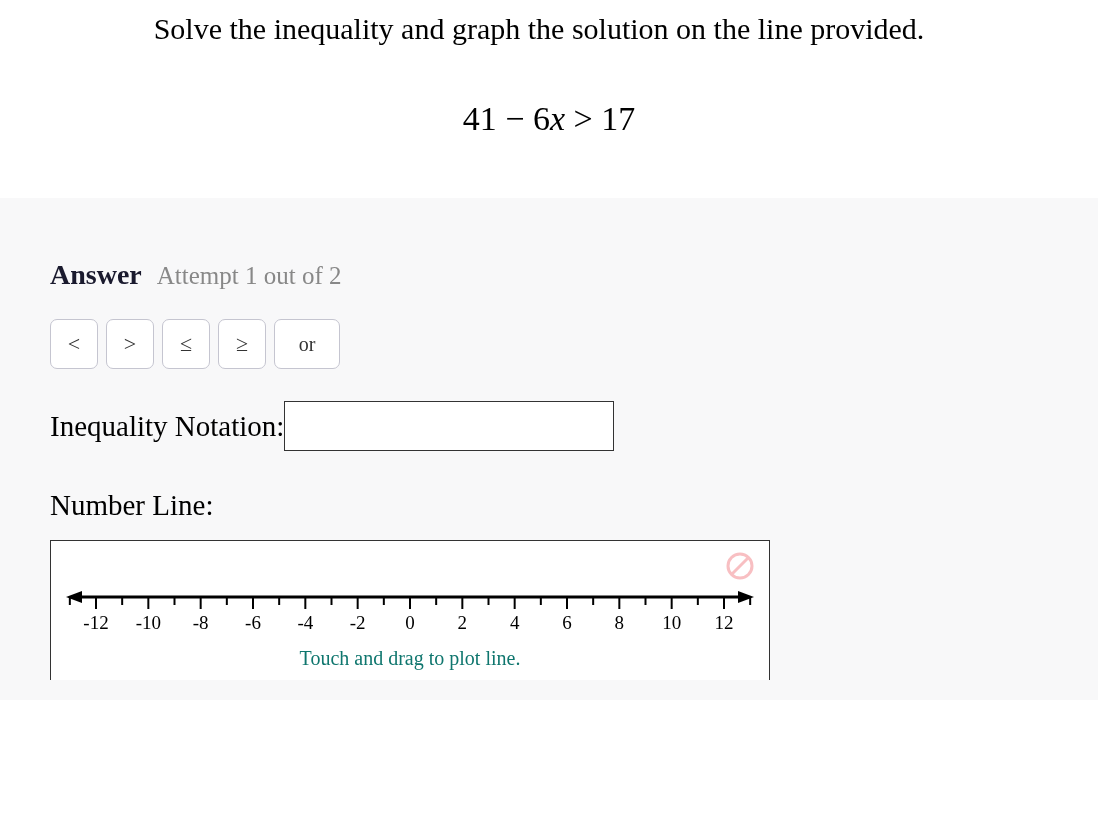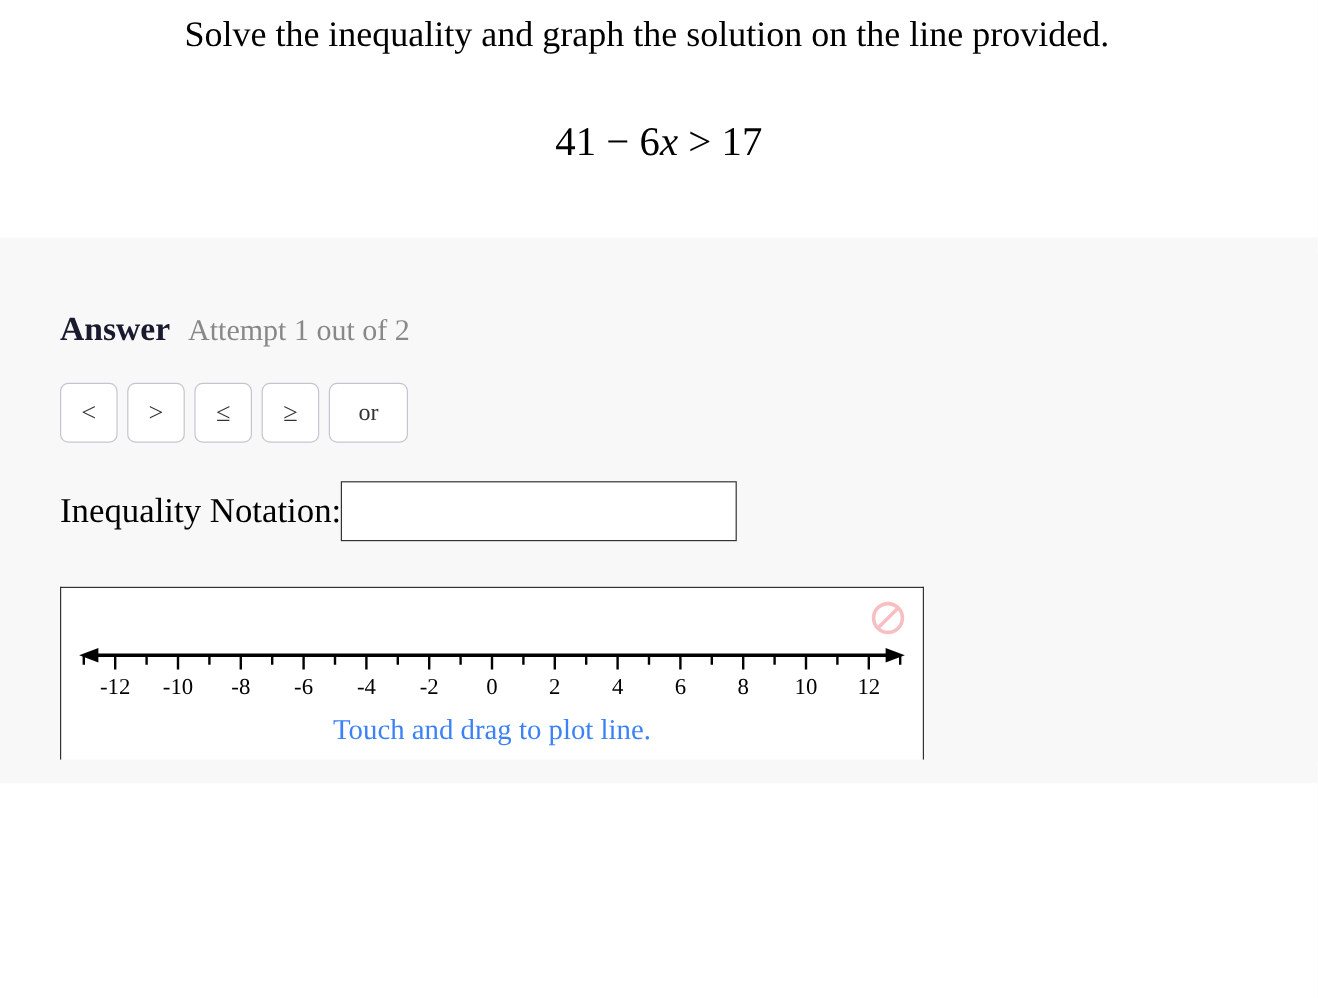--- a/index.html
+++ b/index.html
@@ -103,22 +103,22 @@
     height: 30px;
     cursor: pointer;
   }
   .clear-btn svg { display:block; }
   .nl-svg {
     display: block;
     margin: 22px auto 0 auto;
   }
   .nl-hint {
     text-align: center;
-    color: #3b82f6;
-    font-size: 24px;
+    color: #0f766e;
+    font-size: 20px;
     padding: 8px 0 2px 0;
   }
 </style>
 </head>
 <body>
 
 <div class="prompt">Solve the inequality and graph the solution on the line provided.</div>
 
 <div class="equation">
   <span>41</span><span> − </span><span>6</span><span class="italic">x</span><span> &gt; </span><span>17</span>
@@ -137,20 +137,21 @@
     <div class="sym-btn">≤</div>
     <div class="sym-btn">≥</div>
     <div class="sym-btn or">or</div>
   </div>
 
   <div class="field-row">
     <div class="field-label">Inequality Notation:</div>
     <input class="text-input" type="text" value="" style="">
   </div>
 
+  <div class="number-line-label">Number Line:</div>
 
   <div class="nl-container">
     <div class="clear-btn">
       <svg viewBox="0 0 30 30">
         <circle cx="15" cy="15" r="12" fill="none" stroke="#f8bfc2" stroke-width="3"></circle>
         <line x1="7" y1="23" x2="23" y2="7" stroke="#f8bfc2" stroke-width="3"></line>
       </svg>
     </div>
 
     <svg class="nl-svg" width="700" height="58">

